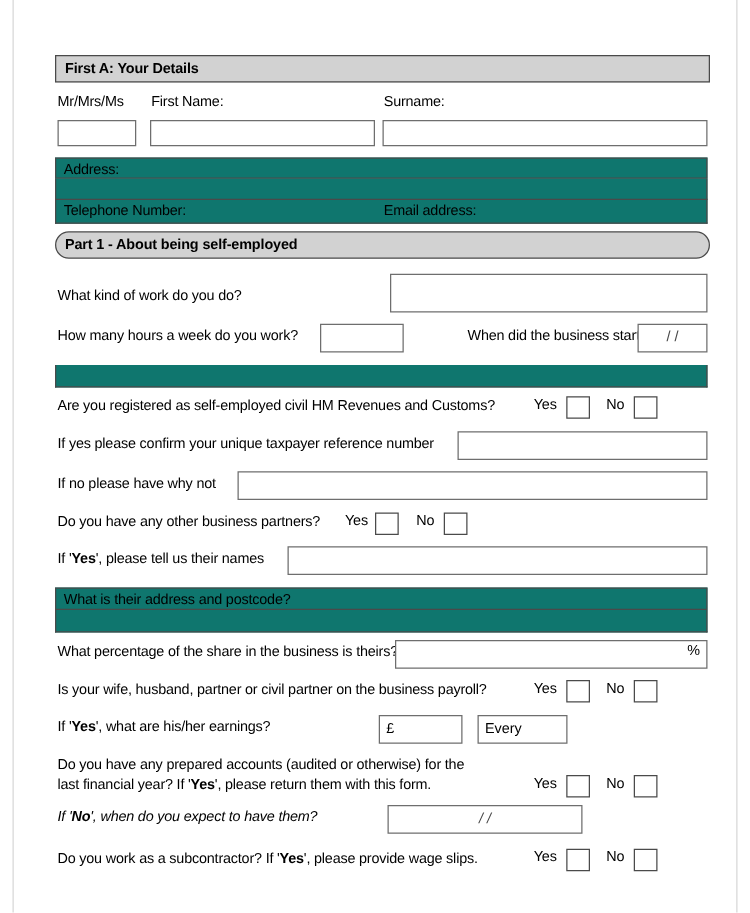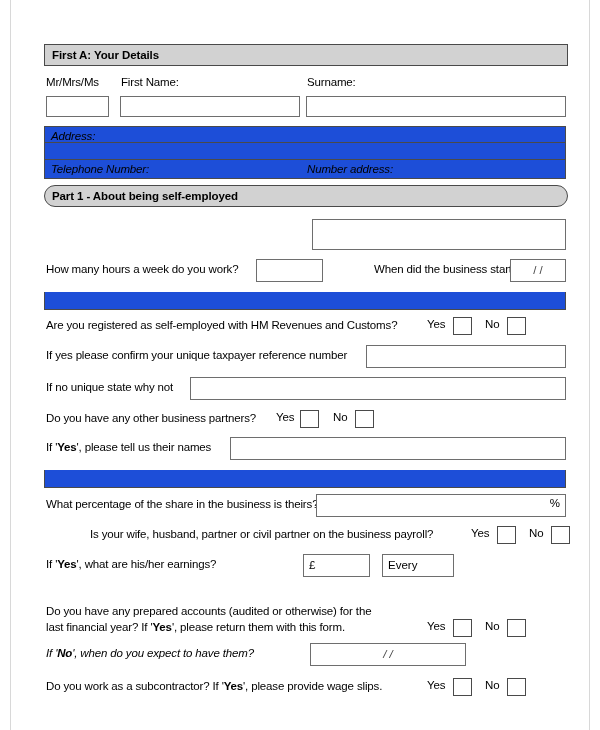--- a/index.html
+++ b/index.html
@@ -61,28 +61,27 @@
   .box {
     border: 1px solid #6e6e6e;
     background: #ffffff;
     box-sizing: border-box;
     position: absolute;
   }
 
   .boxed-label {
     border: 1px solid #4a4a4a;
     box-sizing: border-box;
-    background: #1d4ed8;
+    background: #0f766e;
     font-size: 11.5px;
     line-height: 18px;
     padding-left: 6px;
     letter-spacing: -0.15px;
     white-space: nowrap;
     overflow: hidden;
-    font-style: italic;
   }
 
   .cb {
     display: inline-block;
     width: 19px;
     height: 18px;
     border: 1px solid #4a4a4a;
     box-sizing: border-box;
     background: #ffffff;
     vertical-align: middle;
@@ -135,108 +134,110 @@
     <div class="box" style="left:2px; top:0; width:63px; height:21px;"></div>
     <div class="box" style="left:76px; top:0; width:180px; height:21px;"></div>
     <div class="box" style="left:262px; top:0; width:260px; height:21px;"></div>
   </div>
 
   <div style="margin-top:8px;">
     <div class="boxed-label" style="width:522px; height:17px;">Address:</div>
     <div class="boxed-label" style="width:522px; height:17px; border-top:none;"></div>
     <div class="boxed-label" style="width:522px; height:19px; border-top:none; position:relative;">
       <span style="position:absolute; left:6px; top:0;">Telephone Number:</span>
-      <span style="position:absolute; left:262px; top:0;">Number address:</span>
+      <span style="position:absolute; left:262px; top:0;">Email address:</span>
     </div>
   </div>
 
   <div class="section-header" style="margin-top:6px;border-radius:11px;">Part 1 - About being self-employed</div>
 
   <div class="row" style="height:34px; margin-top:14px;">
+    <span class="lbl" style="position:absolute; left:2px; top:10px;">What kind of work  do you do?</span>
     <div class="box" style="left:268px; top:-2px; width:254px; height:31px;"></div>
   </div>
 
   <div class="row" style="height:26px; margin-top:4px;">
     <span class="lbl" style="position:absolute; left:2px; top:4px;">How many hours a week do you work?</span>
     <div class="box" style="left:212px; top:0; width:67px; height:23px;"></div>
     <span class="lbl" style="position:absolute; left:330px; top:4px;">When did the business start?</span>
     <div class="box" style="left:466px; top:0; width:56px; height:23px;">
       <div class="date-inner" style="line-height:21px;">/        /</div>
     </div>
   </div>
 
   <div style="margin-top:7px;">
     <div class="boxed-label" style="width:522px; height:18px; border-top:none;"></div>
   </div>
 
   <div class="row" style="height:24px; margin-top:6px;">
-    <span class="lbl" style="position:absolute; left:2px; top:3px;">Are you registered as self-employed with HM Revenues and Customs?</span>
+    <span class="lbl" style="position:absolute; left:2px; top:3px;">Are you registered as self-employed civil HM Revenues and Customs?</span>
     <span class="inline-label" style="position:absolute; left:383px; top:2px;">Yes</span>
     <span class="cb" style="position:absolute; left:409px; top:1px;"></span>
     <span class="inline-label" style="position:absolute; left:441px; top:2px;">No</span>
     <span class="cb" style="position:absolute; left:463px; top:1px;"></span>
   </div>
 
   <div class="row" style="height:26px; margin-top:5px;">
     <span class="lbl" style="position:absolute; left:2px; top:4px;">If yes please confirm your unique taxpayer reference number</span>
     <div class="box" style="left:322px; top:0; width:200px; height:23px;"></div>
   </div>
 
   <div class="row" style="height:26px; margin-top:6px;">
-    <span class="lbl" style="position:absolute; left:2px; top:4px;">If no unique state why not</span>
+    <span class="lbl" style="position:absolute; left:2px; top:4px;">If no please have why not</span>
     <div class="box" style="left:146px; top:0; width:376px; height:23px;"></div>
   </div>
 
   <div class="row" style="height:24px; margin-top:6px;">
     <span class="lbl" style="position:absolute; left:2px; top:3px;">Do you have any other business partners?</span>
     <span class="inline-label" style="position:absolute; left:232px; top:2px;">Yes</span>
     <span class="cb" style="position:absolute; left:256px; top:1px;"></span>
     <span class="inline-label" style="position:absolute; left:289px; top:2px;">No</span>
     <span class="cb" style="position:absolute; left:311px; top:1px;"></span>
   </div>
 
   <div class="row" style="height:26px; margin-top:4px;">
     <span class="lbl" style="position:absolute; left:2px; top:4px;">
       <span>If '</span><b>Yes</b><span>', please tell us their names</span>
     </span>
     <div class="box" style="left:186px; top:0; width:336px; height:23px;"></div>
   </div>
 
   <div style="margin-top:7px;">
+    <div class="boxed-label" style="width:522px; height:18px;">What is their address and postcode?</div>
     <div class="boxed-label" style="width:522px; height:18px; border-top:none;"></div>
   </div>
 
   <div class="row" style="height:26px; margin-top:6px;">
     <span class="lbl" style="position:absolute; left:2px; top:4px;">What percentage of the share in the business is theirs?</span>
     <div class="box" style="left:272px; top:0; width:250px; height:23px;">
       <span class="pct">%</span>
     </div>
   </div>
 
-  <div class="row" style="height:24px; margin-top:5px;margin-left:44px;">
+  <div class="row" style="height:24px; margin-top:5px;">
     <span class="lbl" style="position:absolute; left:2px; top:3px;">Is your wife, husband, partner or civil partner on the business payroll?</span>
     <span class="inline-label" style="position:absolute; left:383px; top:2px;">Yes</span>
     <span class="cb" style="position:absolute; left:409px; top:1px;"></span>
     <span class="inline-label" style="position:absolute; left:441px; top:2px;">No</span>
     <span class="cb" style="position:absolute; left:463px; top:1px;"></span>
   </div>
 
   <div class="row" style="height:26px; margin-top:5px;">
     <span class="lbl" style="position:absolute; left:2px; top:4px;">
       <span>If '</span><b>Yes</b><span>', what are his/her earnings?</span>
     </span>
     <div class="box" style="left:259px; top:0; width:67px; height:23px;">
       <div class="prefix">£</div>
     </div>
     <div class="box" style="left:338px; top:0; width:72px; height:23px;">
       <div class="prefix">Every</div>
     </div>
   </div>
 
-  <div class="row" style="height:36px; margin-top:25px;">
+  <div class="row" style="height:36px; margin-top:8px;">
     <span class="lbl" style="position:absolute; left:2px; top:0;">Do you have any prepared accounts (audited or otherwise) for the</span>
     <span class="lbl" style="position:absolute; left:2px; top:16px;">
       <span>last financial year? If '</span><b>Yes</b><span>', please return them with this form.</span>
     </span>
     <span class="inline-label" style="position:absolute; left:383px; top:15px;">Yes</span>
     <span class="cb" style="position:absolute; left:409px; top:14px;"></span>
     <span class="inline-label" style="position:absolute; left:441px; top:15px;">No</span>
     <span class="cb" style="position:absolute; left:463px; top:14px;"></span>
   </div>
 

